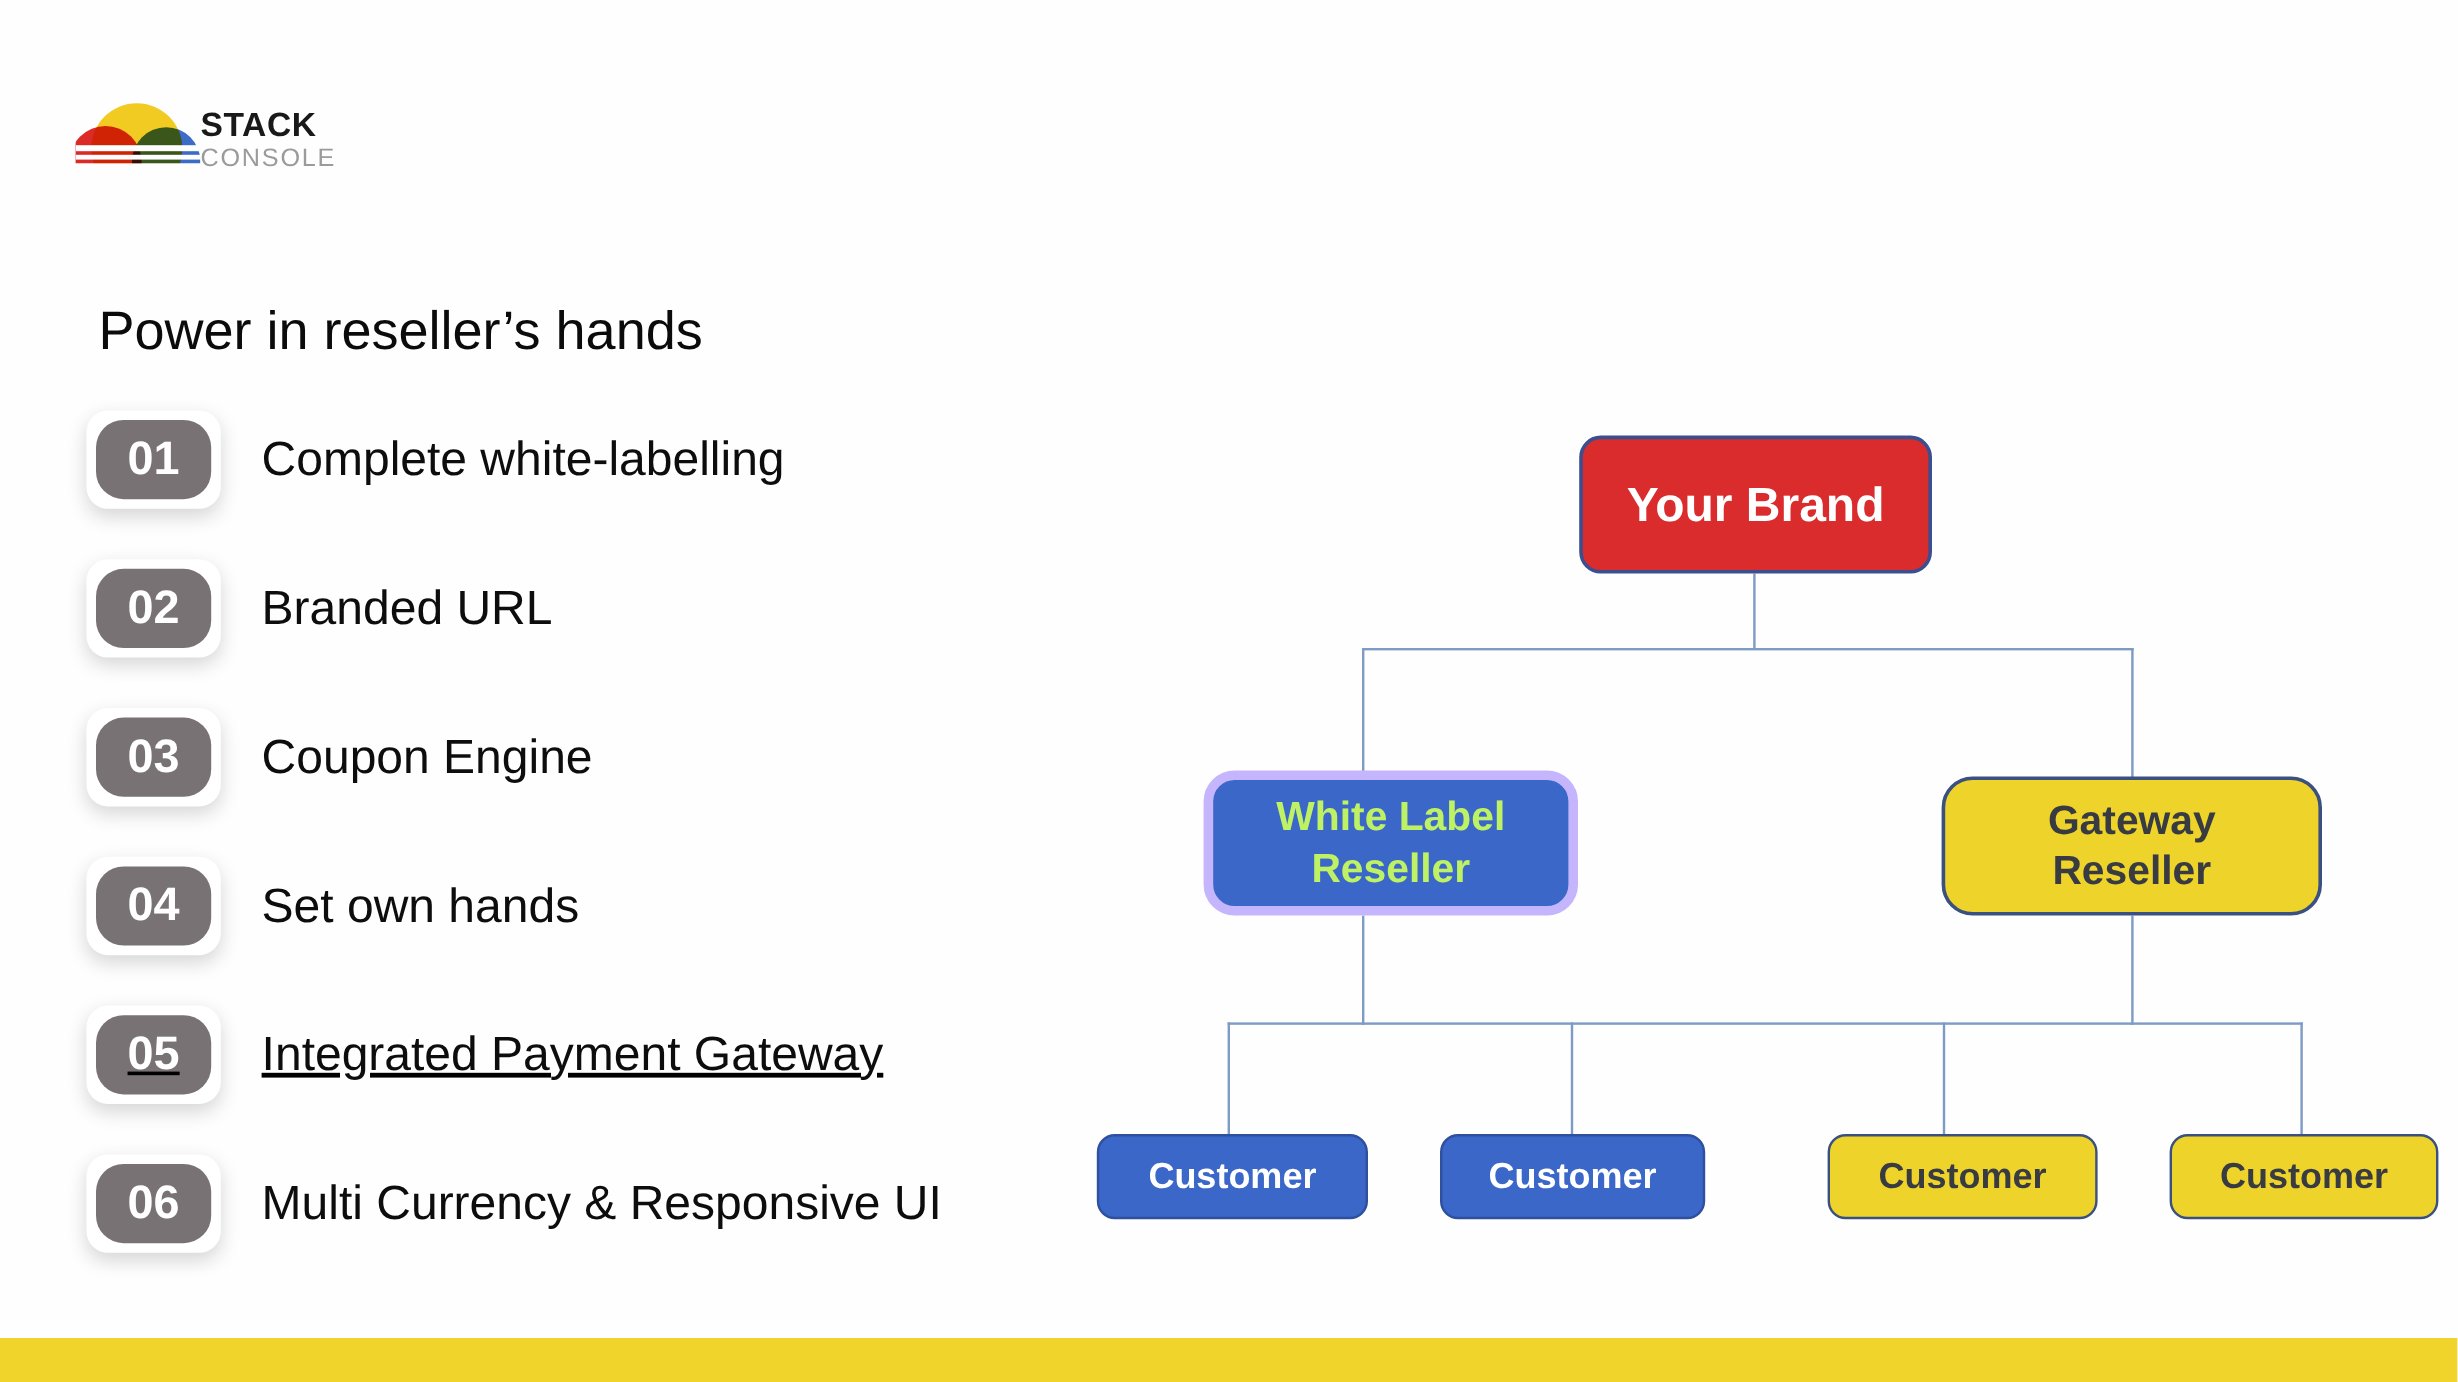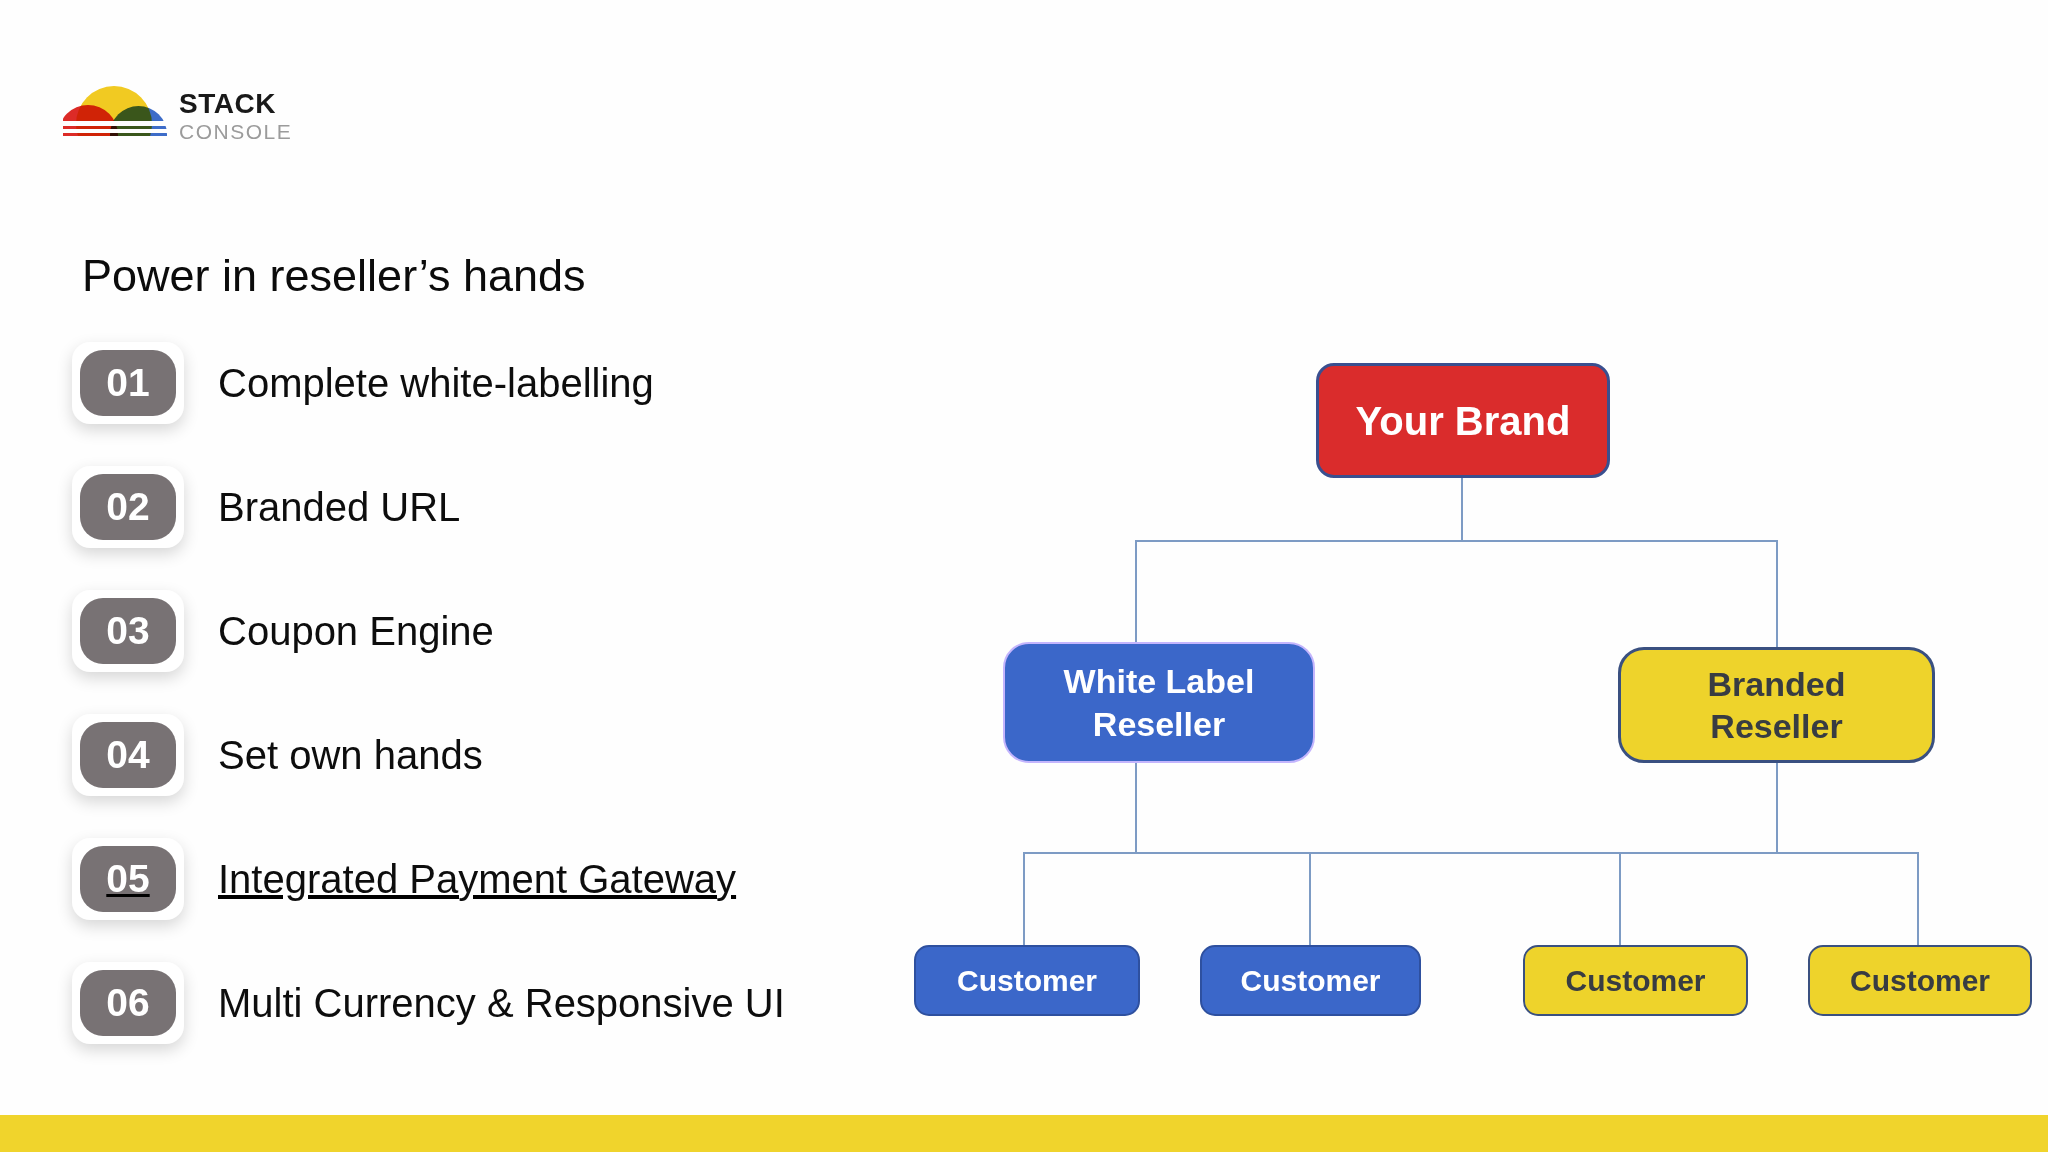--- a/index.html
+++ b/index.html
@@ -11,21 +11,21 @@
   
   .logo{position:absolute;left:63px;top:84px;display:flex;align-items:flex-start;}
   .logo-marks{position:relative;width:104px;height:52px;overflow:hidden;}
   .logo-marks .circle{position:absolute;border-radius:50%;mix-blend-mode:multiply;}
   .c-yellow{left:13px;top:2px;width:76px;height:76px;background:#f2cb22;}
   .c-red{left:-5px;top:21px;width:60px;height:60px;background:#dd2b27;}
   .c-blue{left:47px;top:22px;width:57px;height:57px;background:#3d6cc9;}
   .logo-stripe{position:absolute;left:0;width:104px;background:#fefefe;z-index:3;}
   .stripe1{top:37px;height:5px;}
   .stripe2{top:45px;height:4px;}
-  .logo-text{margin-left:12px;padding-top:6px;line-height:1;}
+  .logo-text{padding-top:6px;line-height:1;}
   .logo-text .l1{font-size:28px;font-weight:700;color:#191919;letter-spacing:.5px;}
   .logo-text .l2{font-size:21px;font-weight:400;color:#9b9b9b;letter-spacing:1.5px;margin-top:3px;}
   
   .page-title{
     position:absolute;left:82px;top:250px;font-size:45px;font-weight:400;
     color:#0b0b0b;letter-spacing:0;
   }
   
   .feature-row{position:absolute;left:72px;display:flex;align-items:center;gap:34px;height:84px;}
   .row-0{top:341px;} .row-1{top:465px;} .row-2{top:589px;}
@@ -45,21 +45,21 @@
   .node{
     position:absolute;display:flex;flex-direction:column;align-items:center;justify-content:center;
     text-align:center;font-weight:700;line-height:1.25;box-sizing:border-box;z-index:5;
   }
   .node-root{
     left:1316px;top:363px;width:294px;height:115px;border-radius:18px;
     background:#da2c2c;border:3px solid #3a4f8f;color:#ffffff;font-size:40px;
   }
   .node-wl{
     left:1003px;top:642px;width:312px;height:121px;border-radius:26px;
-    background:#3b67c9;border:2px solid #c4b5fd;color:#ffffff;font-size:34px;
+    background:#3b67c9;border:8px solid #c4b5fd;color:#bef264;font-size:34px;
   }
   .node-rr{
     left:1618px;top:647px;width:317px;height:116px;border-radius:26px;
     background:#eed32b;border:3px solid #3a5080;color:#383c42;font-size:34px;
   }
   .node-cust{top:945px;height:71px;border-radius:15px;font-size:30px;}
   .cust-blue{background:#3b67c9;border:2px solid #2e509f;color:#ffffff;}
   .cust-yellow{background:#eed32b;border:2px solid #3a5080;color:#383c42;}
   .cust-0{left:914px;width:226px;}
   .cust-1{left:1200px;width:221px;}
@@ -151,21 +151,21 @@
 <div class="node node-root">
   <span>Your Brand</span>
 </div>
 
 <div class="node node-wl">
   <span>White Label</span>
   <span>Reseller</span>
 </div>
 
 <div class="node node-rr">
-  <span>Branded</span>
+  <span>Gateway</span>
   <span>Reseller</span>
 </div>
 
 <div class="node node-cust cust-0 cust-blue">
   <span>Customer</span>
 </div>
 <div class="node node-cust cust-1 cust-blue">
   <span>Customer</span>
 </div>
 <div class="node node-cust cust-2 cust-yellow">

